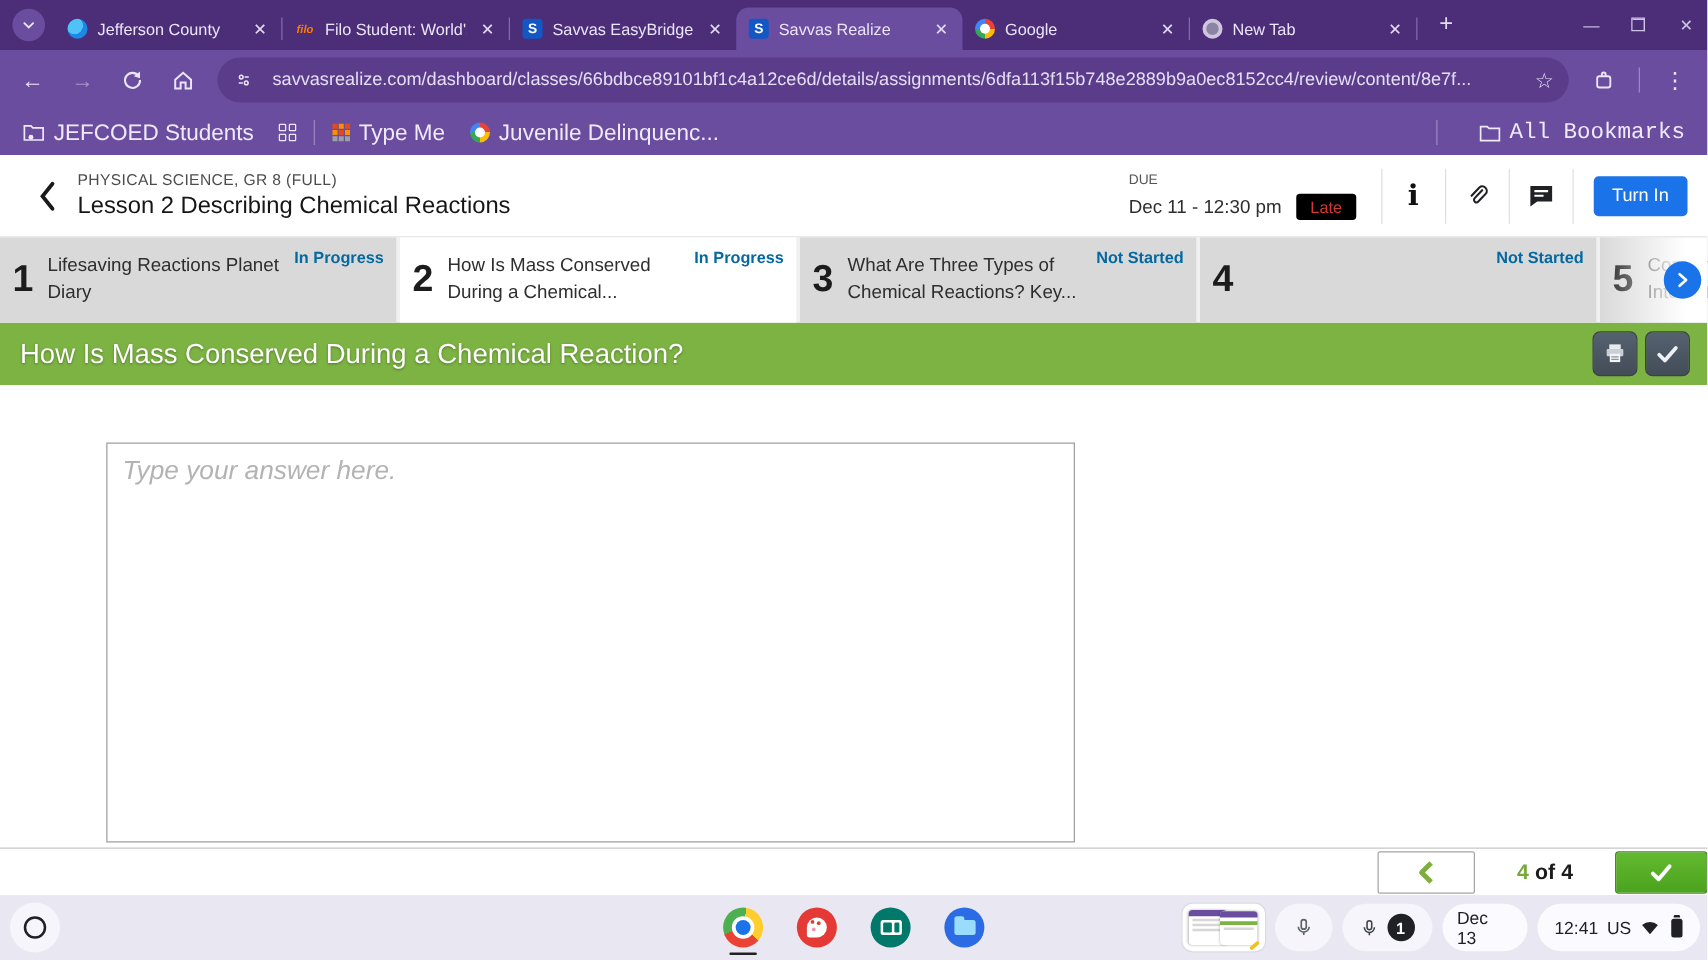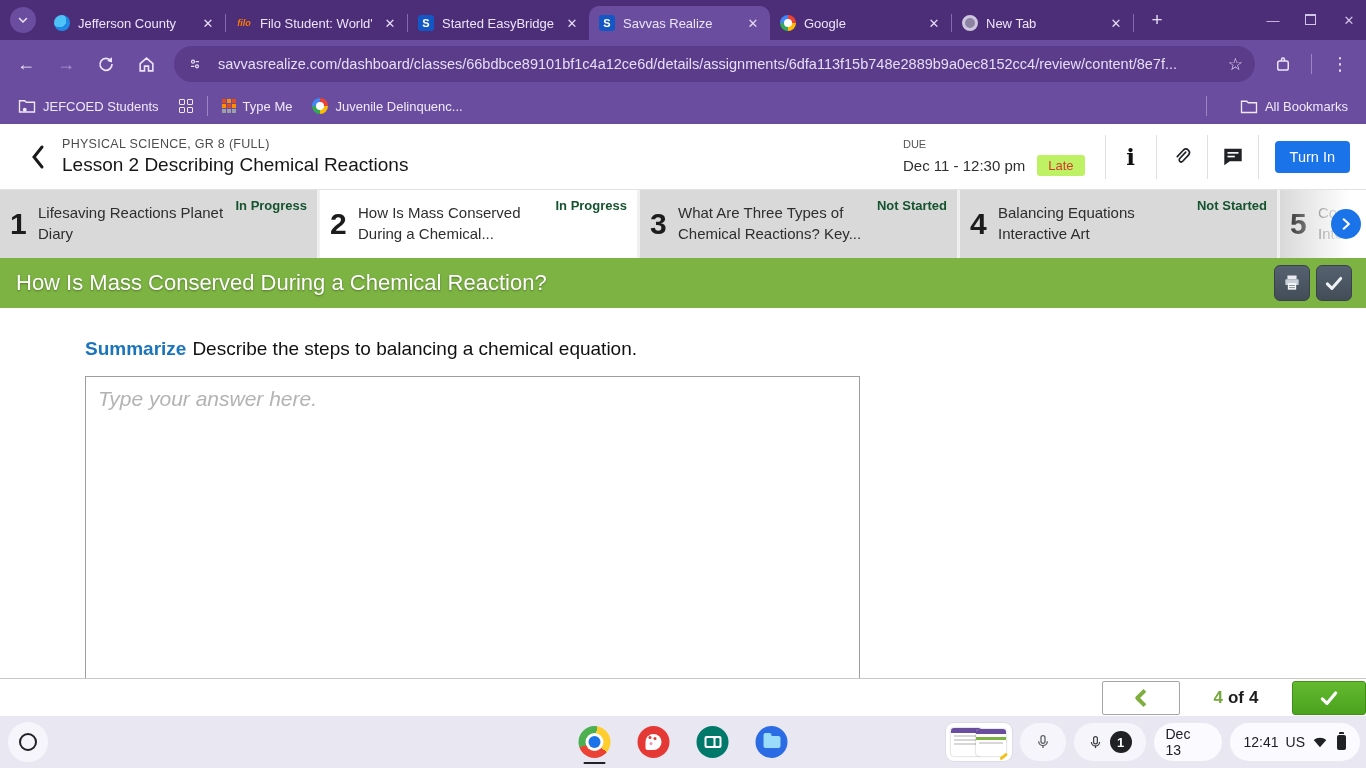--- a/index.html
+++ b/index.html
@@ -33,54 +33,54 @@
   .toolbar { height:48px; background:#6b4da0; display:flex; align-items:center; padding:0 14px; gap:16px; flex:0 0 auto; }
   .nav-ic { width:24px; height:24px; display:flex; align-items:center; justify-content:center; color:#ece5f8; font-size:18px; flex:0 0 auto; }
   .nav-ic.disabled { color:#a995cf; }
   .omnibox { flex:1; height:36px; background:#5a3c8a; border-radius:18px; display:flex; align-items:center; padding:0 12px 0 8px; gap:10px; min-width:0; }
   .site-info { width:26px; height:26px; border-radius:50%; display:flex; align-items:center; justify-content:center; flex:0 0 auto; }
   .url { flex:1; color:#e6def5; font-size:14.5px; white-space:nowrap; overflow:hidden; }
   .star { color:#e6def5; font-size:17px; flex:0 0 auto; }
   .tb-divider { width:1px; height:20px; background:#9b86c4; flex:0 0 auto; }
 
   
-  .bookmarks { height:36px; background:#6b4da0; display:flex; align-items:center; padding:0 12px; gap:8px; color:#efe9f8; font-size:13px; flex:0 0 auto; }
+  .bookmarks { height:36px; background:#6b4da0; display:flex; align-items:center; padding:0 12px; gap:8px; color:#efe9f8; font-size:18px; flex:0 0 auto; }
   .bm-item { display:flex; align-items:center; gap:7px; padding:3px 6px; border-radius:4px; }
   .grid2 { width:14px; height:14px; display:grid; grid-template-columns:6px 6px; grid-template-rows:6px 6px; gap:2px; }
   .grid2 span { border:1.6px solid #efe9f8; border-radius:1px; }
   .waffle { width:14px; height:14px; display:grid; grid-template-columns:repeat(3,4px); grid-template-rows:repeat(3,4px); gap:1px; }
   .waffle span:nth-child(odd) { background:#e64a19; }
   .waffle span:nth-child(even) { background:#ff8f00; }
   .waffle span:nth-child(n+7) { background:#9aa0a6; }
-  .bm-right { margin-left:auto; display:flex; align-items:center; gap:27px; }
+  .bm-right { margin-left:auto; display:flex; align-items:center; gap:27px;font-family:Liberation Mono, monospace; }
 
   
   .assign { height:66px; background:#fff; border-bottom:1px solid #e2e2e2; display:flex; align-items:center; padding:0 16px 0 30px; flex:0 0 auto; }
   .back-btn { margin-right:16px; display:flex; align-items:center; }
   .course { font-size:12.5px; color:#4c4c4c; letter-spacing:.3px; margin-bottom:3px; }
   .lesson-title { font-size:19px; color:#161616; }
   .assign-right { margin-left:auto; display:flex; align-items:center; gap:0; }
   .due-block { margin-right:14px; }
   .due-label { font-size:11px; color:#555; margin-bottom:5px; }
   .due-row { display:flex; align-items:center; gap:12px; }
   .due-value { font-size:15px; color:#2e2e2e; }
-  .late-badge { font-size:13px; color:#d33a2f; background:#bef264; padding:3px 11px; border-radius:3px; }
+  .late-badge { font-size:13px; color:#d33a2f; background:#000000; padding:3px 11px; border-radius:3px; }
   .hdr-divider { width:1px; height:44px; background:#e0e0e0; margin:0 6px; }
   .hdr-icon { width:38px; height:38px; display:flex; align-items:center; justify-content:center; }
   .info-glyph { font-family:"DejaVu Serif", serif; font-weight:bold; font-size:23px; color:#111; }
   .turnin { margin-left:10px; background:#1a73e8; color:#fff; font-size:14.5px; padding:8px 15px; border-radius:4px; border:none;text-align:center; }
 
   
   .steps { height:68px; background:#f0f0f0; display:flex; gap:3px; position:relative; flex:0 0 auto; }
   .step { background:#d9d9d9; position:relative; padding:7px 10px 7px 38px; flex:0 0 317px; }
   .step.active { background:#fff; }
   .step.partial { flex:1 1 auto; }
   .step-num { position:absolute; left:10px; top:50%; transform:translateY(-50%); font-size:30px; font-weight:bold; color:#1c1c1c; }
   .step-title { font-size:15px; color:#2e2e2e; line-height:1.4; max-width:205px; margin-top:5px; }
-  .step-status { position:absolute; top:8px; right:10px; font-size:13px; font-weight:bold; color:#14532d;padding-left:26px; }
+  .step-status { position:absolute; top:8px; right:10px; font-size:13px; font-weight:bold; color:#0369a1;padding-left:26px; }
   .step-fade { position:absolute; inset:0; background:linear-gradient(90deg, rgba(255,255,255,0) 0%, #fff 62%); pointer-events:none; }
   .next-circle { position:absolute; right:5px; top:50%; transform:translateY(-50%); width:30px; height:30px; border-radius:50%; background:#1a73e8; display:flex; align-items:center; justify-content:center; z-index:4; }
 
   
   .banner { height:50px; background:#7cb342; display:flex; align-items:center; padding:0 14px 0 16px; flex:0 0 auto; }
   .banner-title { color:#fff; font-size:22px; text-shadow:0 1px 2px rgba(0,0,0,.35); }
   .banner-actions { margin-left:auto; display:flex; gap:6px; }
   .banner-btn { width:36px; height:36px; background:linear-gradient(#566170,#434d58); border:1px solid #39424b; border-radius:6px; display:flex; align-items:center; justify-content:center; }
 
   
@@ -152,21 +152,21 @@
     </div>
     <div class="tab-sep"></div>
     <div class="tab">
       <span class="favicon fav-filo">filo</span>
       <span class="title">Filo Student: World's</span>
       <span class="close">✕</span>
     </div>
     <div class="tab-sep"></div>
     <div class="tab">
       <span class="favicon fav-savvas">S</span>
-      <span class="title">Started EasyBridge</span>
+      <span class="title">Savvas EasyBridge</span>
       <span class="close">✕</span>
     </div>
     <div class="tab active">
       <span class="favicon fav-savvas">S</span>
       <span class="title">Savvas Realize</span>
       <span class="close">✕</span>
     </div>
     <div class="tab">
       <span class="favicon fav-google"></span>
       <span class="title">Google</span>
@@ -320,21 +320,20 @@
       <div class="step-title">How Is Mass Conserved During a Chemical...</div>
       <span class="step-status">In Progress</span>
     </div>
     <div class="step">
       <span class="step-num">3</span>
       <div class="step-title">What Are Three Types of Chemical Reactions? Key...</div>
       <span class="step-status">Not Started</span>
     </div>
     <div class="step">
       <span class="step-num">4</span>
-      <div class="step-title">Balancing Equations Interactive Art</div>
       <span class="step-status">Not Started</span>
     </div>
     <div class="step partial">
       <span class="step-num">5</span>
       <div class="step-title">Conserva Interactiv</div>
       <div class="step-fade"></div>
     </div>
     <div class="next-circle">
       <svg width="14" height="14" viewBox="0 0 24 24">
           <polyline points="8,4 17,12 8,20" fill="none" stroke="#fff" stroke-width="3.6" stroke-linecap="round" stroke-linejoin="round"></polyline>
@@ -356,23 +355,20 @@
       </div>
       <div class="banner-btn">
         <svg width="20" height="20" viewBox="0 0 24 24">
             <polyline points="4,13 9.5,18.5 20,6.5" fill="none" stroke="#eef1f4" stroke-width="3.6" stroke-linecap="round" stroke-linejoin="round"></polyline>
           </svg>
       </div>
     </div>
   </div>
 
   <div class="content">
-    <div class="prompt">
-      <span class="kw">Summarize</span><span>Describe the steps to balancing a chemical equation.</span>
-    </div>
     <textarea class="answer" placeholder="Type your answer here." style=""></textarea>
   </div>
 
   <div class="pager">
     <div class="prev-btn">
       <svg width="17" height="22" viewBox="0 0 20 24">
           <polyline points="14,3 5,12 14,21" fill="none" stroke="#7fae3f" stroke-width="4.6" stroke-linejoin="round"></polyline>
         </svg>
     </div>
     <div class="page-count">

